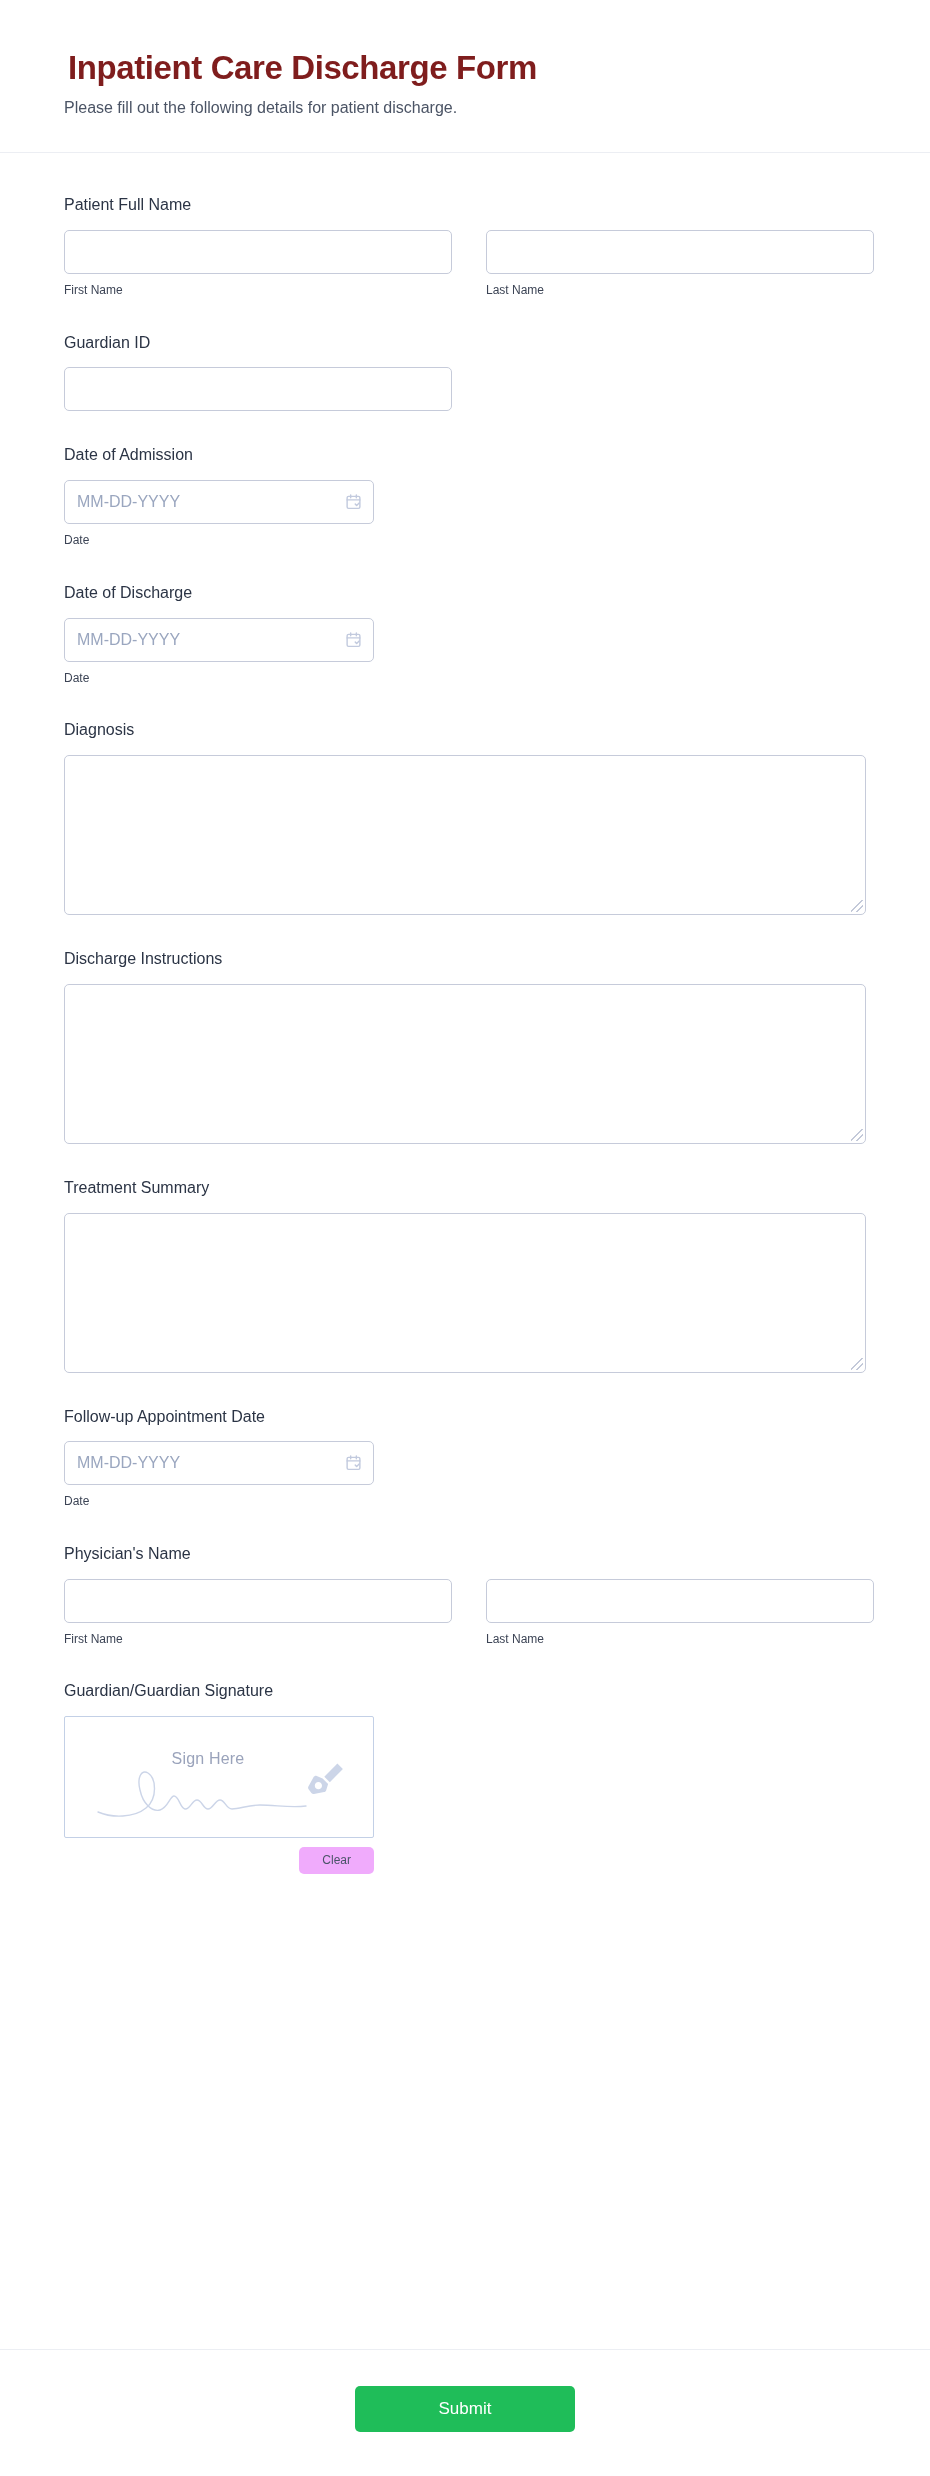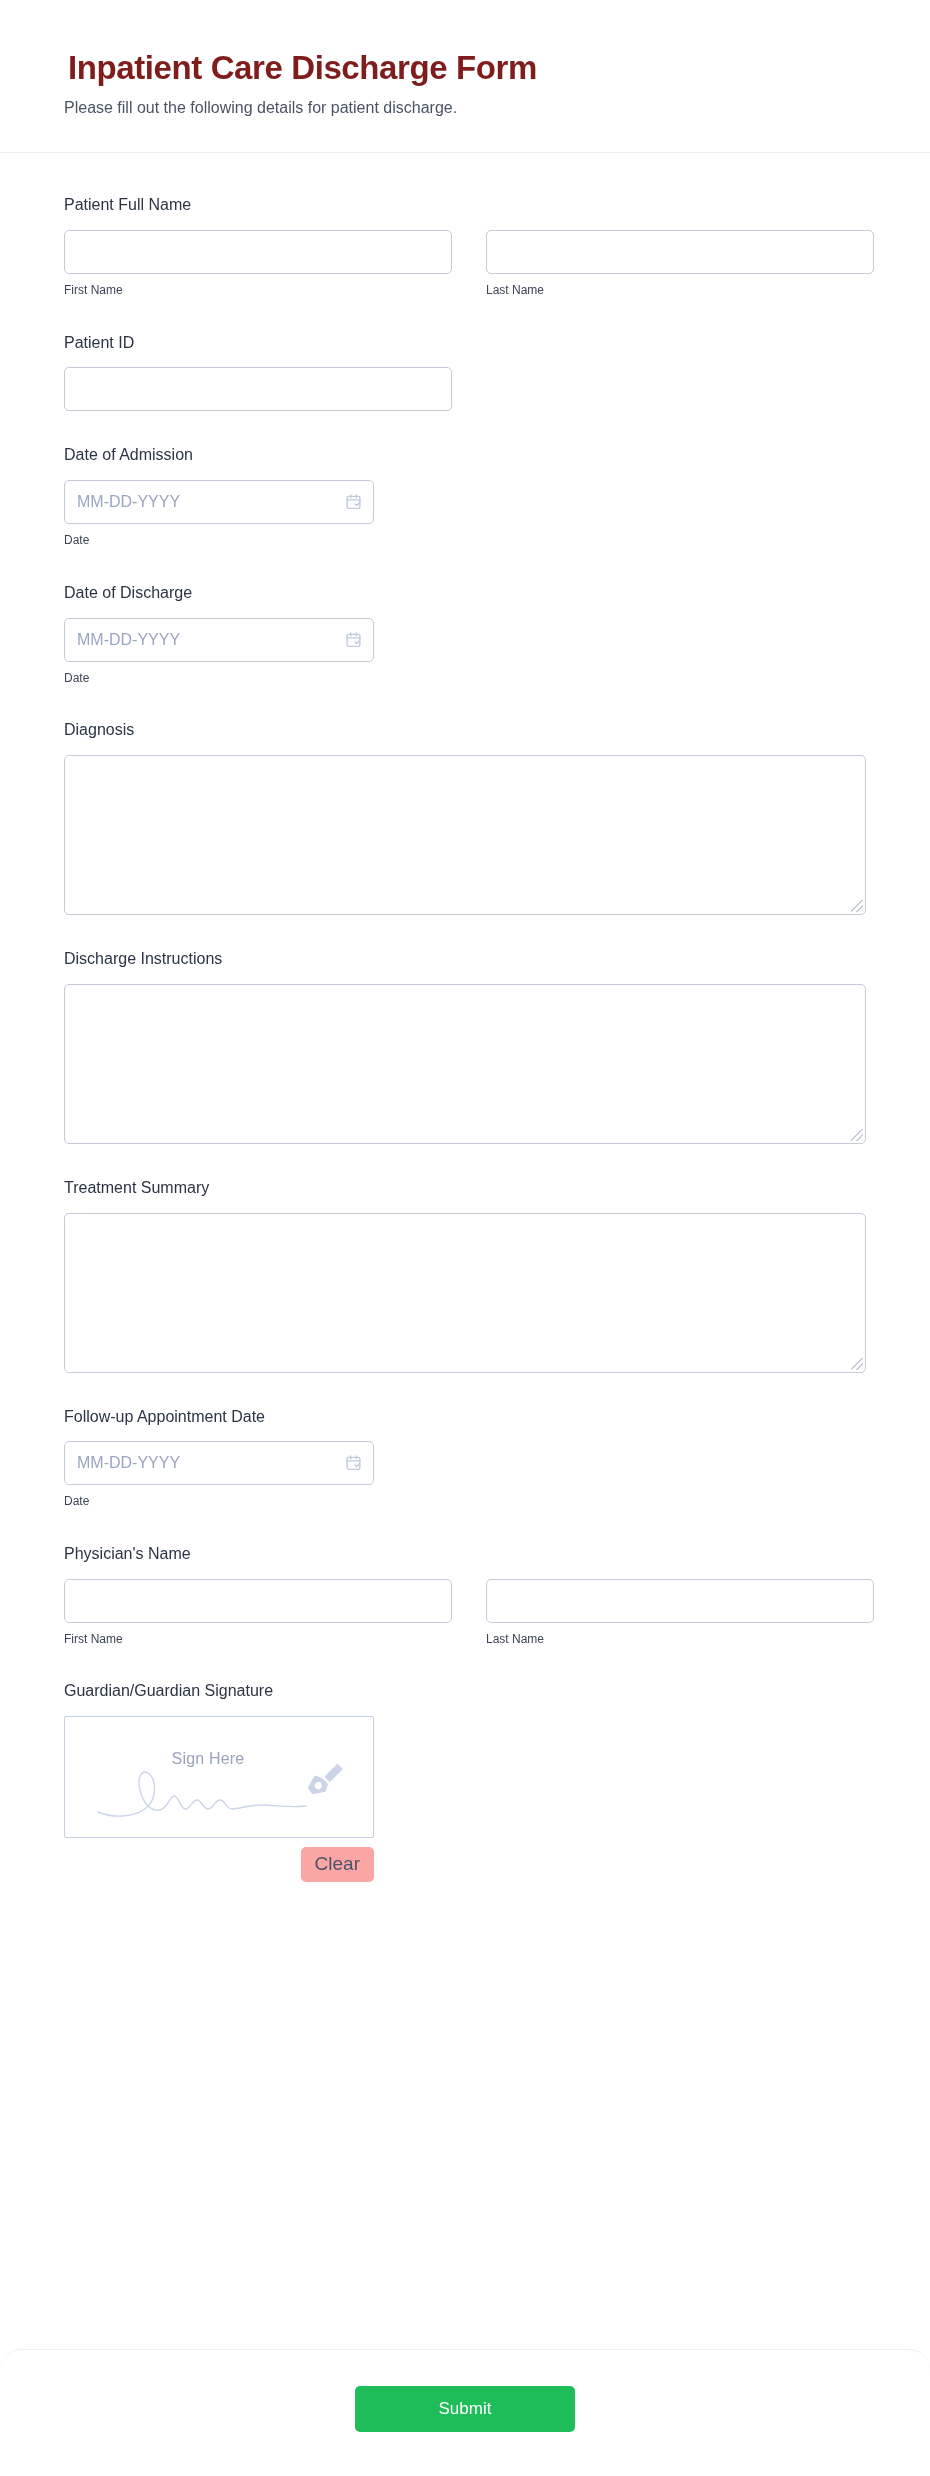--- a/index.html
+++ b/index.html
@@ -203,38 +203,37 @@
   }
 
   .clear-row {
     width: 310px;
     display: flex;
     justify-content: flex-end;
     margin-top: 9px;
   }
   .clear-button {
     font-family: "Liberation Sans", sans-serif;
-    font-size: 19px;
+    font-size: 12px;
     color: #4a5468;
-    background: #fca5a5;
+    background: #f0abfc;
     border: none;
     border-radius: 5px;
-    padding: 6px 14px;
+    padding: 6px 23px;
     cursor: pointer;
     line-height: 1.2;
   }
 
   
   .form-footer {
     border-top: 1px solid #eceef3;
     padding: 36px 0 44px 0;
     display: flex;
     justify-content: center;
     align-items: flex-start;
-    border-radius: 21px;
   }
   .submit-button {
     font-family: "Liberation Sans", sans-serif;
     font-size: 17px;
     color: #ffffff;
     background: #1fbd59;
     border: none;
     border-radius: 5px;
     width: 220px;
     height: 46px;
@@ -262,21 +261,21 @@
           <span class="sub-label">First Name</span>
         </div>
         <div class="col">
           <input class="text-input" type="text" placeholder="" style="">
           <span class="sub-label">Last Name</span>
         </div>
       </div>
     </div>
 
     <div class="field-block">
-      <span class="field-label">Patient ID</span>
+      <span class="field-label">Guardian ID</span>
       <div class="half-col">
         <input class="text-input" type="text" placeholder="" style="">
       </div>
     </div>
 
     <div class="field-block">
       <span class="field-label">Date of Admission</span>
       <div class="date-wrap">
         <input class="text-input" type="text" placeholder="MM-DD-YYYY" style="">
         <span class="calendar-icon">

